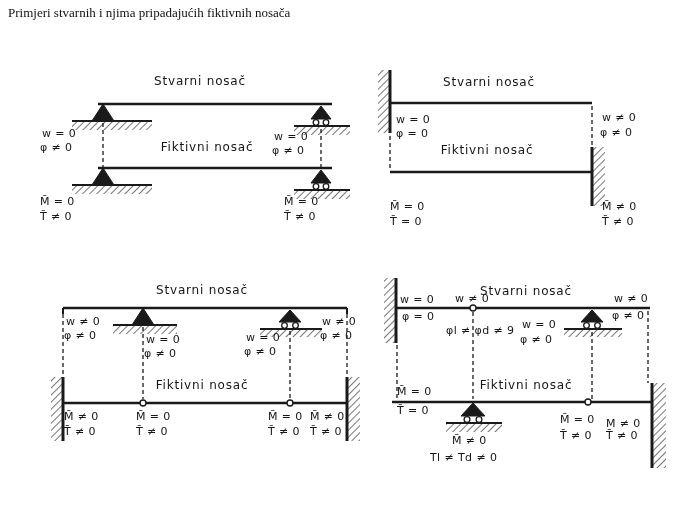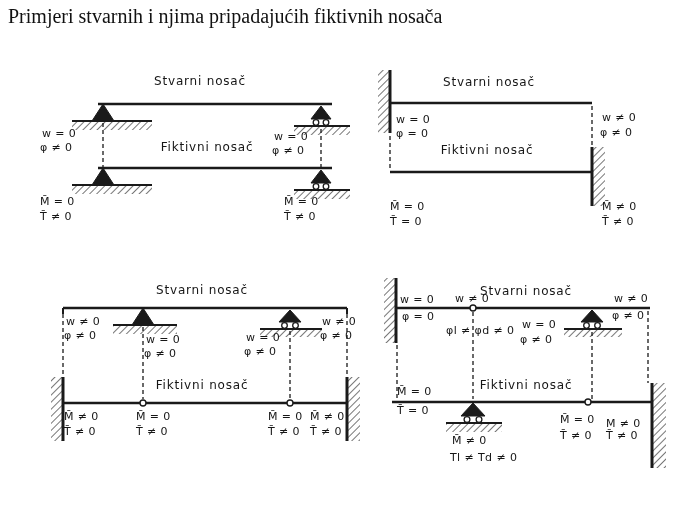--- a/index.html
+++ b/index.html
@@ -3,21 +3,21 @@
 <meta charset="utf-8">
 <style>
   html,body{margin:0;padding:0;background:#fff;}
   .canvas{
     position:relative;width:680px;height:506px;background:#ffffff;
     font-family:"DejaVu Sans",sans-serif;color:#1a1a1a;overflow:hidden;
   }
   .page-title{
     position:absolute;left:8px;top:5px;
     font-family:"Liberation Serif","DejaVu Serif",serif;
-    font-size:20px;color:#111;white-space:nowrap;
+    font-size:13px;color:#111;white-space:nowrap;
   }
   .art{position:absolute;left:0;top:0;}
   .lbl{
     position:absolute;font-size:11px;font-weight:normal;line-height:12px;
     white-space:nowrap;letter-spacing:0.4px;color:#161616;
   }
   .cap{
     position:absolute;font-size:12px;font-weight:normal;letter-spacing:0.8px;
     width:130px;text-align:center;white-space:nowrap;color:#161616;
   }
@@ -196,27 +196,27 @@
   <div class="lbl" style="left:268px;top:411px">M̄ = 0</div>
   <div class="lbl" style="left:268px;top:426px">T̄ ≠ 0</div>
   <div class="lbl" style="left:310px;top:411px">M̄ ≠ 0</div>
   <div class="lbl" style="left:310px;top:426px">T̄ ≠ 0</div>
 
   <div class="cap" style="left:461px;top:284px">Stvarni nosač</div>
   <div class="cap" style="left:461px;top:378px">Fiktivni nosač</div>
   <div class="lbl" style="left:400px;top:294px">w = 0</div>
   <div class="lbl" style="left:402px;top:311px">φ = 0</div>
   <div class="lbl" style="left:455px;top:293px">w ≠ 0</div>
-  <div class="lbl" style="left:446px;top:325px">φl ≠ φd ≠ 0</div>
+  <div class="lbl" style="left:446px;top:325px">φl ≠ φd ≠ 9</div>
   <div class="lbl" style="left:522px;top:319px">w = 0</div>
   <div class="lbl" style="left:520px;top:334px">φ ≠ 0</div>
   <div class="lbl" style="left:614px;top:293px">w ≠ 0</div>
   <div class="lbl" style="left:612px;top:310px">φ ≠ 0</div>
   <div class="lbl" style="left:397px;top:386px">M̄ = 0</div>
   <div class="lbl" style="left:397px;top:405px">T̄ = 0</div>
   <div class="lbl" style="left:452px;top:435px">M̄ ≠ 0</div>
-  <div class="lbl" style="left:450px;top:452px">Tl ≠ Td ≠ 0</div>
+  <div class="lbl" style="left:430px;top:452px">Tl ≠ Td ≠ 0</div>
   <div class="lbl" style="left:560px;top:414px">M̄ = 0</div>
   <div class="lbl" style="left:560px;top:430px">T̄ ≠ 0</div>
   <div class="lbl" style="left:606px;top:418px">M ≠ 0</div>
   <div class="lbl" style="left:606px;top:430px">T̄ ≠ 0</div>
 
 </div>
 
 </body></html>

